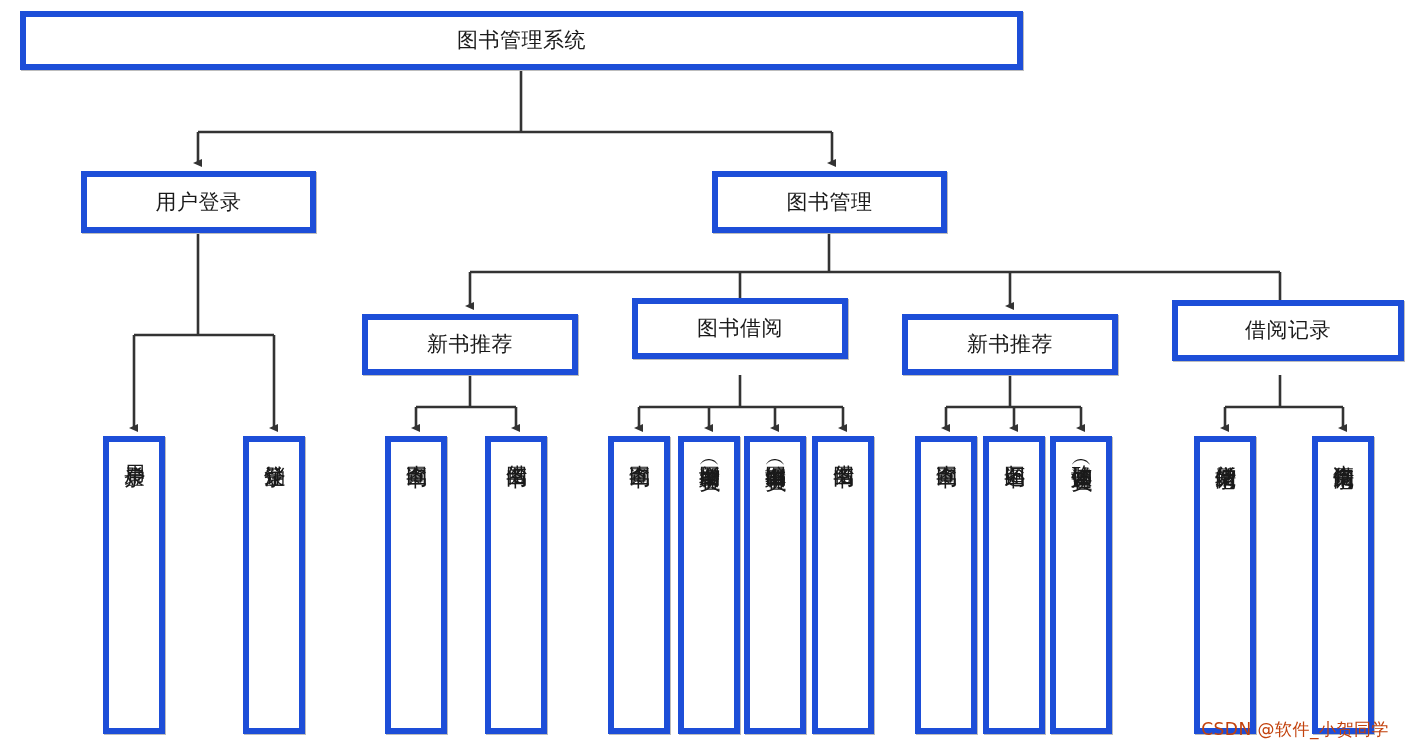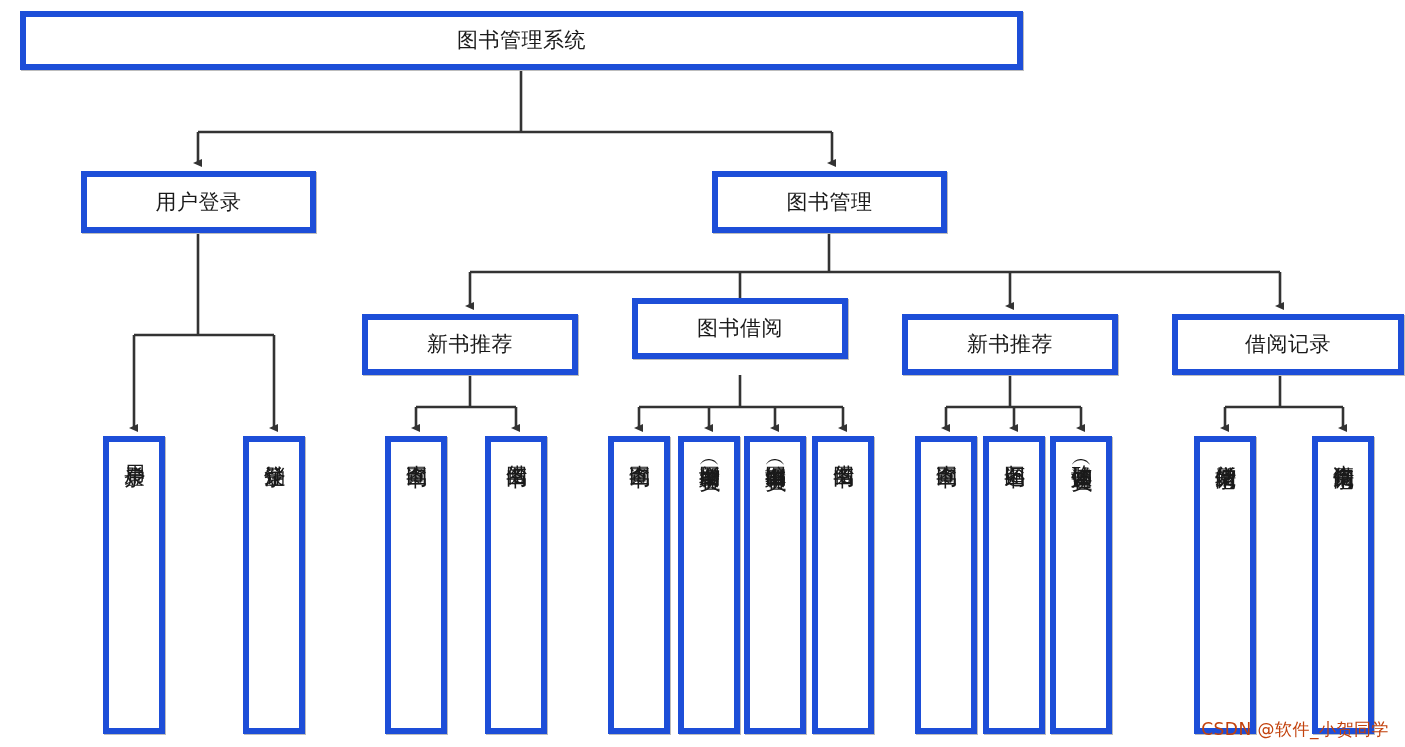--- a/index.html
+++ b/index.html
@@ -135,21 +135,21 @@
 
   <div class="node horizontal" style="left:362px;top:314px;width:216px;height:61px;">
     <span class="node-label">新书推荐</span>
   </div>
   <div class="node horizontal" style="left:632px;top:298px;width:216px;height:61px;">
     <span class="node-label">图书借阅</span>
   </div>
   <div class="node horizontal" style="left:902px;top:314px;width:216px;height:61px;">
     <span class="node-label">新书推荐</span>
   </div>
-  <div class="node horizontal" style="left:1172px;top:314px;width:232px;height:61px;justify-content:center;">
+  <div class="node horizontal" style="left:1172px;top:300px;width:232px;height:61px;justify-content:center;">
     <span class="node-label">借阅记录</span>
   </div>
 
   <div class="node vertical" style="left:103px;top:436px;width:62px;height:298px;">
     <span class="node-label">用户登录</span>
   </div>
   <div class="node vertical" style="left:243px;top:436px;width:62px;height:298px;">
     <span class="node-label">注销登录</span>
   </div>
 

